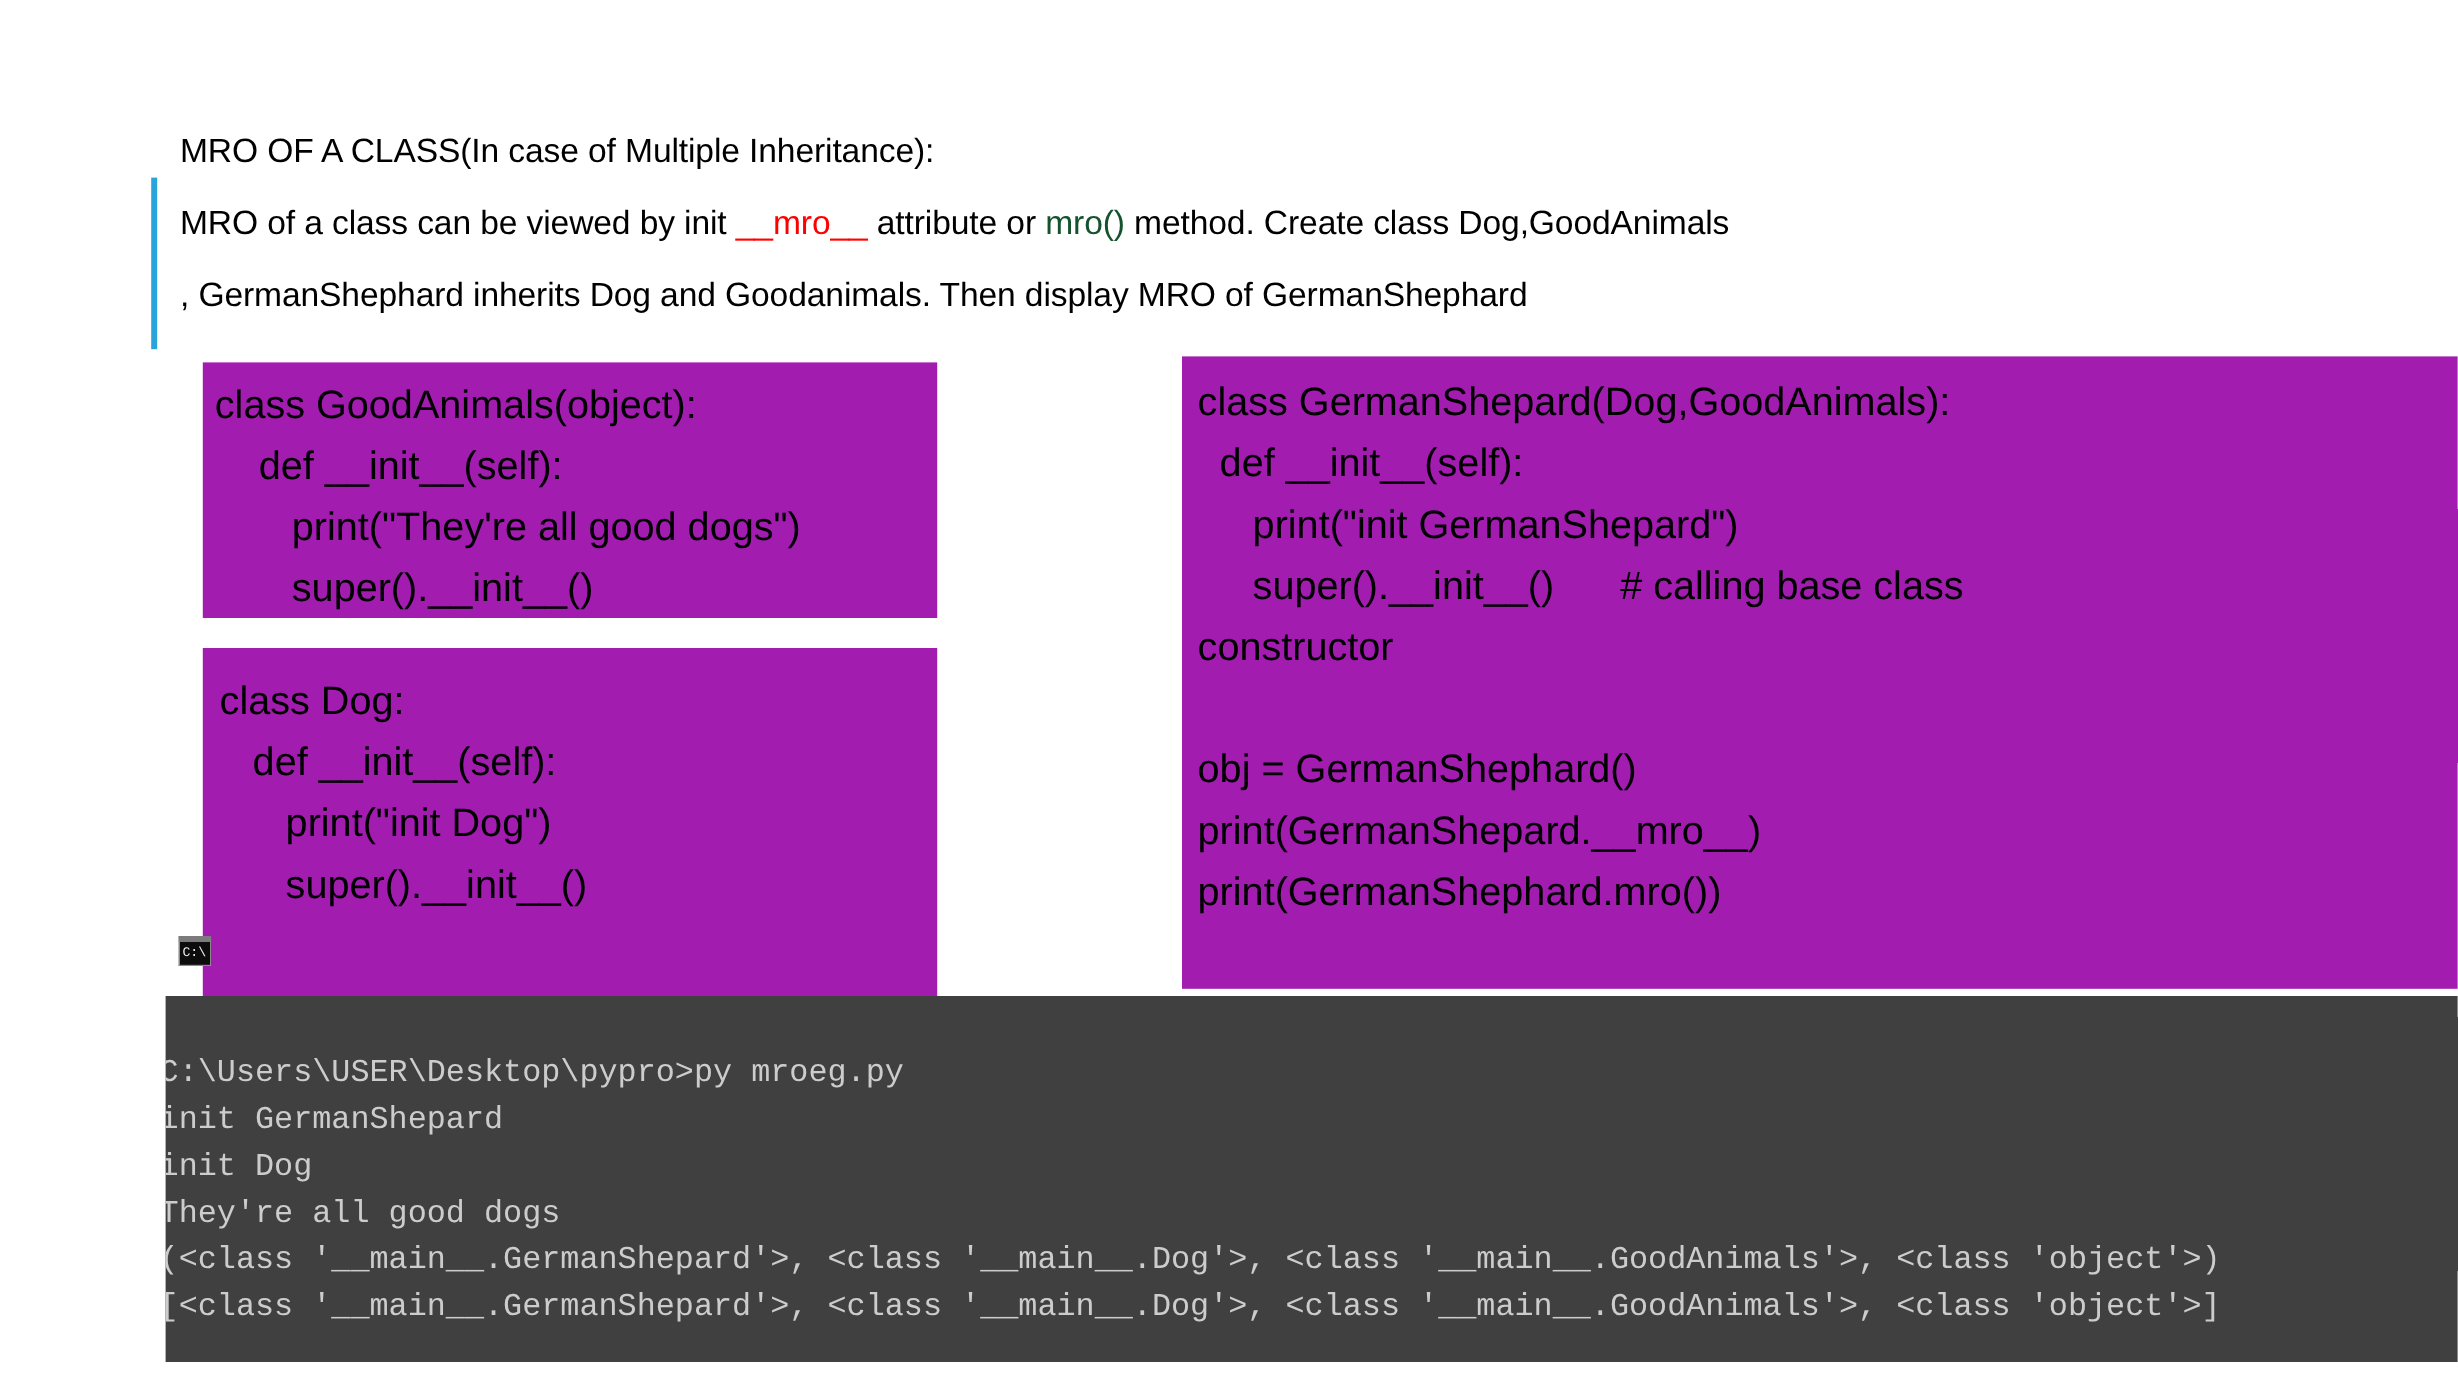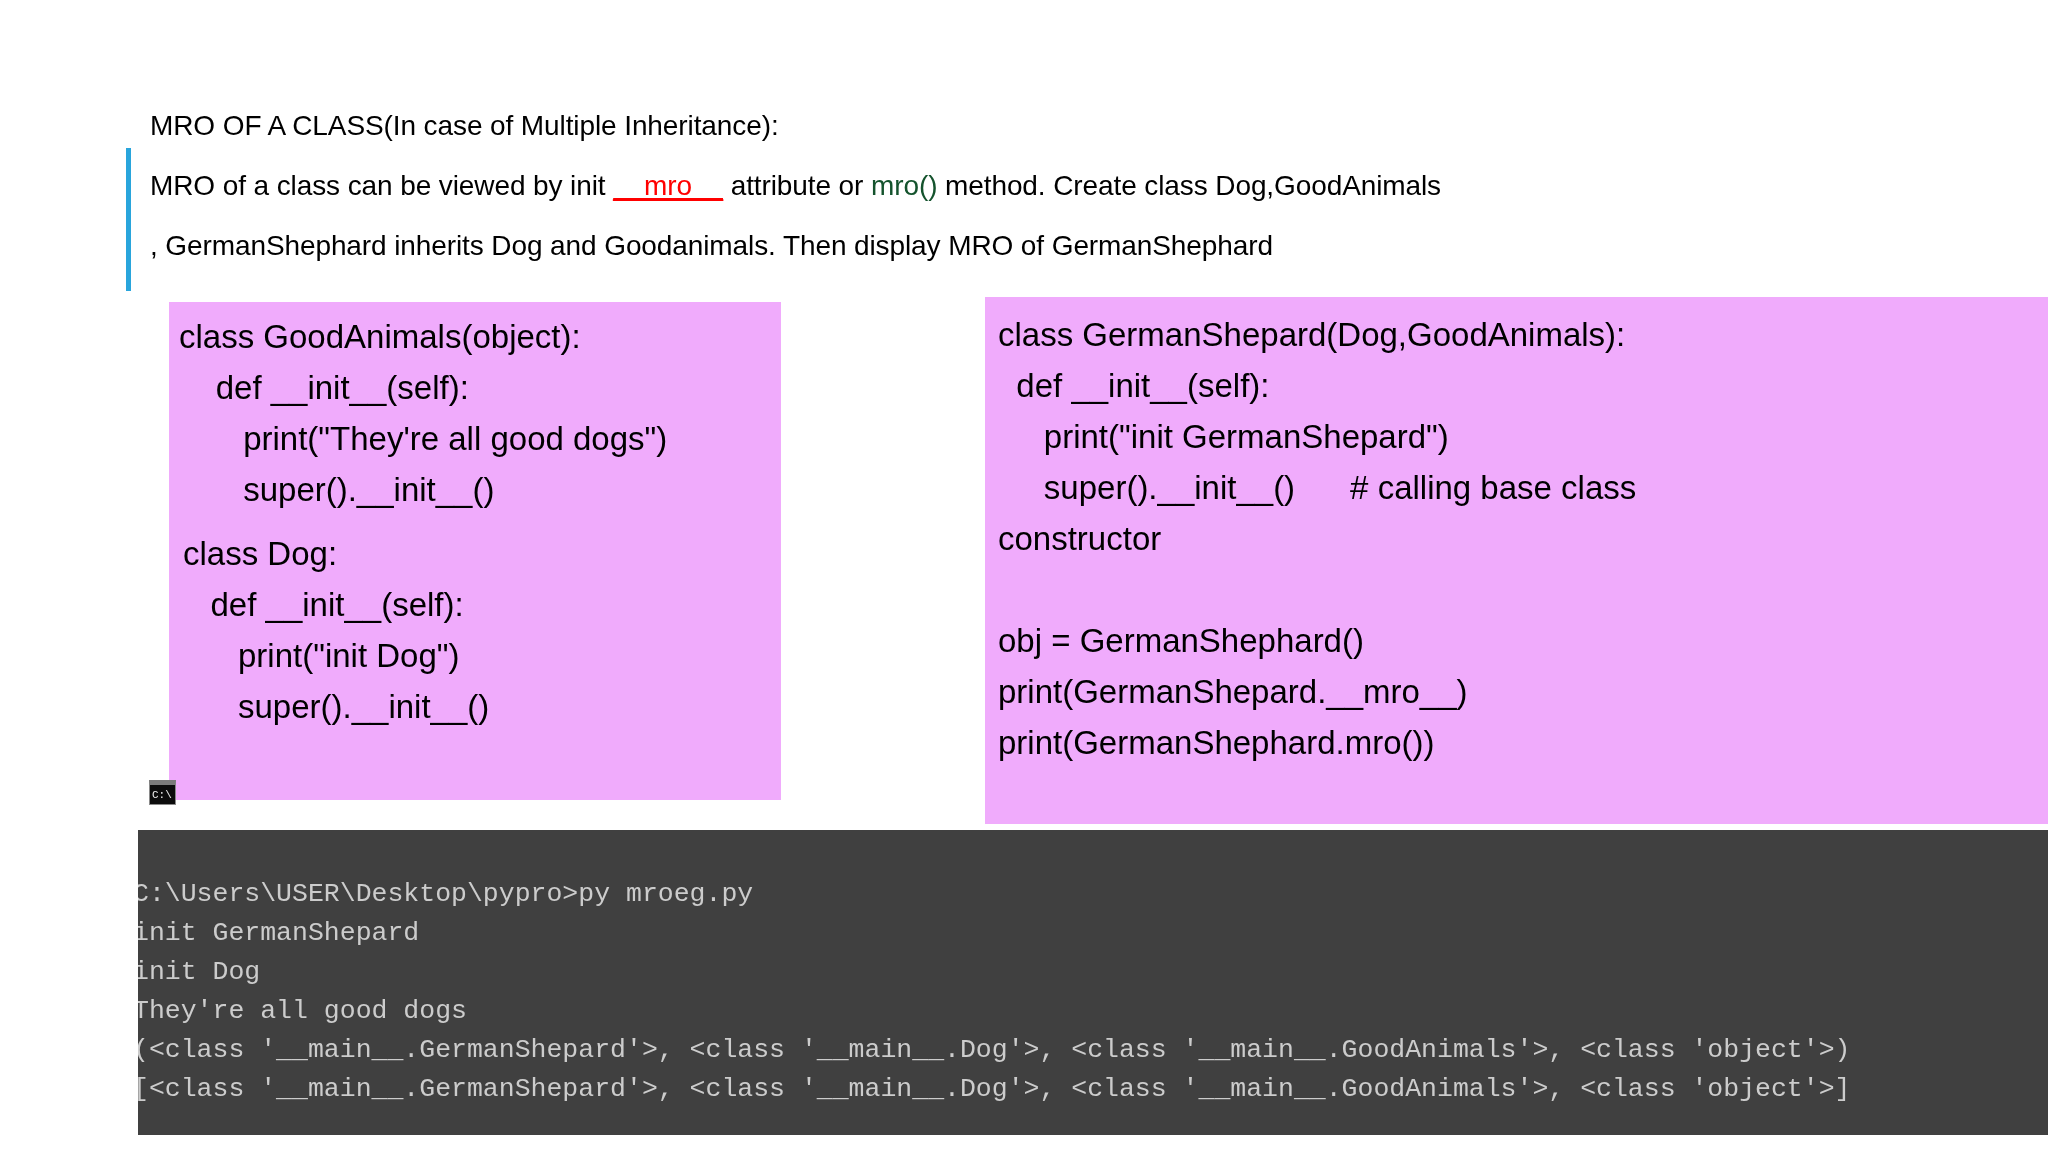--- a/index.html
+++ b/index.html
@@ -35,30 +35,29 @@
     font-size: 28px;
     line-height: 60px;
     white-space: nowrap;
     letter-spacing: -0.1px;
   }
   .red {
     color: #14532d;
   }
   .red-underline {
     color: #FF0000;
-    text-decoration: underline;
     text-decoration-color: #FF0000;
     text-decoration-thickness: 3px;
     text-underline-offset: 3px;
   }
 
   
   .codebox {
     position: absolute;
-    background: #f0abfc;
+    background: #a21caf;
     box-sizing: border-box;
   }
   .codeline {
     font-size: 33px;
     line-height: 51px;
     white-space: pre;
     color: #000000;
   }
   .codeline.bold {
     font-weight: normal;
@@ -69,21 +68,21 @@
 
   #code-goodanimals {
     left: 169px;
     top: 302px;
     width: 612px;
     height: 213px;
     padding: 9px 0 0 10px;
   }
   #code-dog {
     left: 169px;
-    top: 510px;
+    top: 540px;
     width: 612px;
     height: 290px;
     padding: 18px 0 0 14px;
   }
   #code-germanshepard {
     left: 985px;
     top: 297px;
     width: 1063px;
     height: 527px;
     padding: 12px 0 0 13px;

